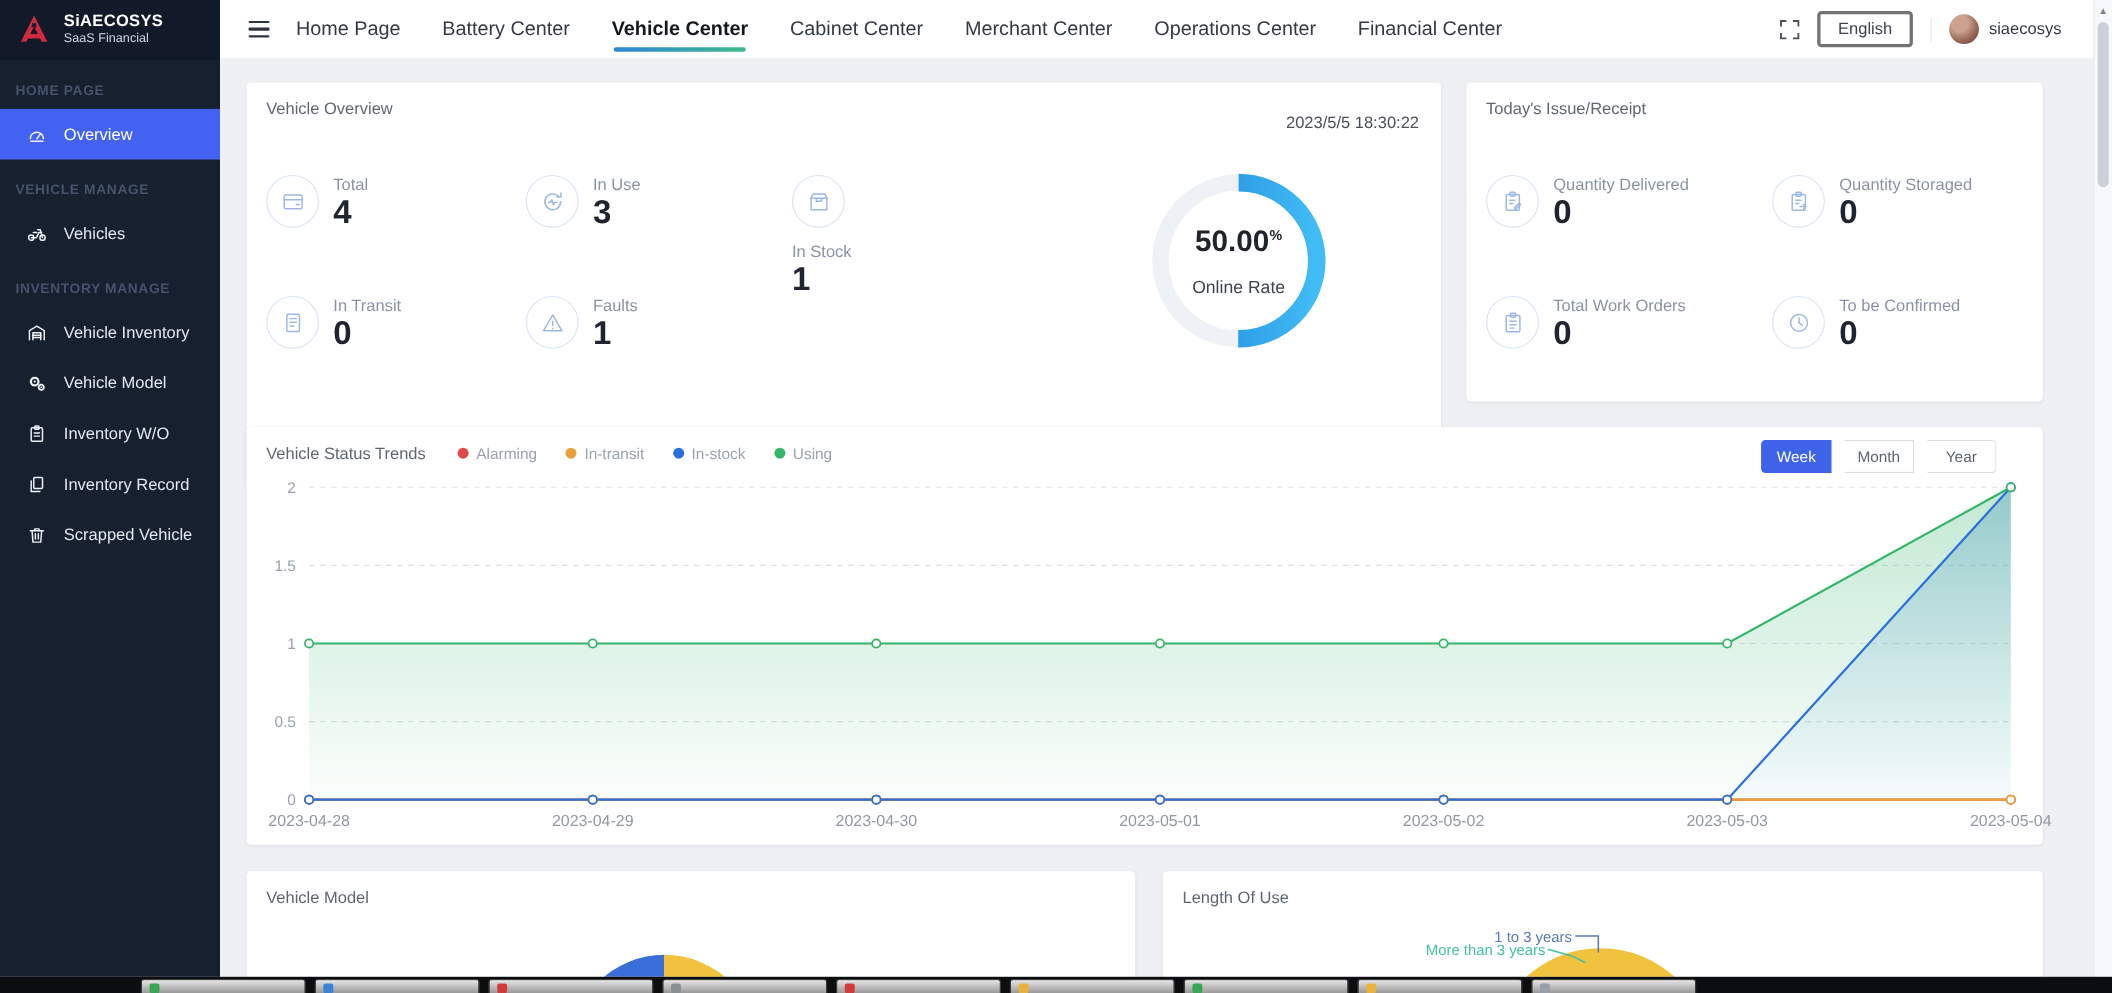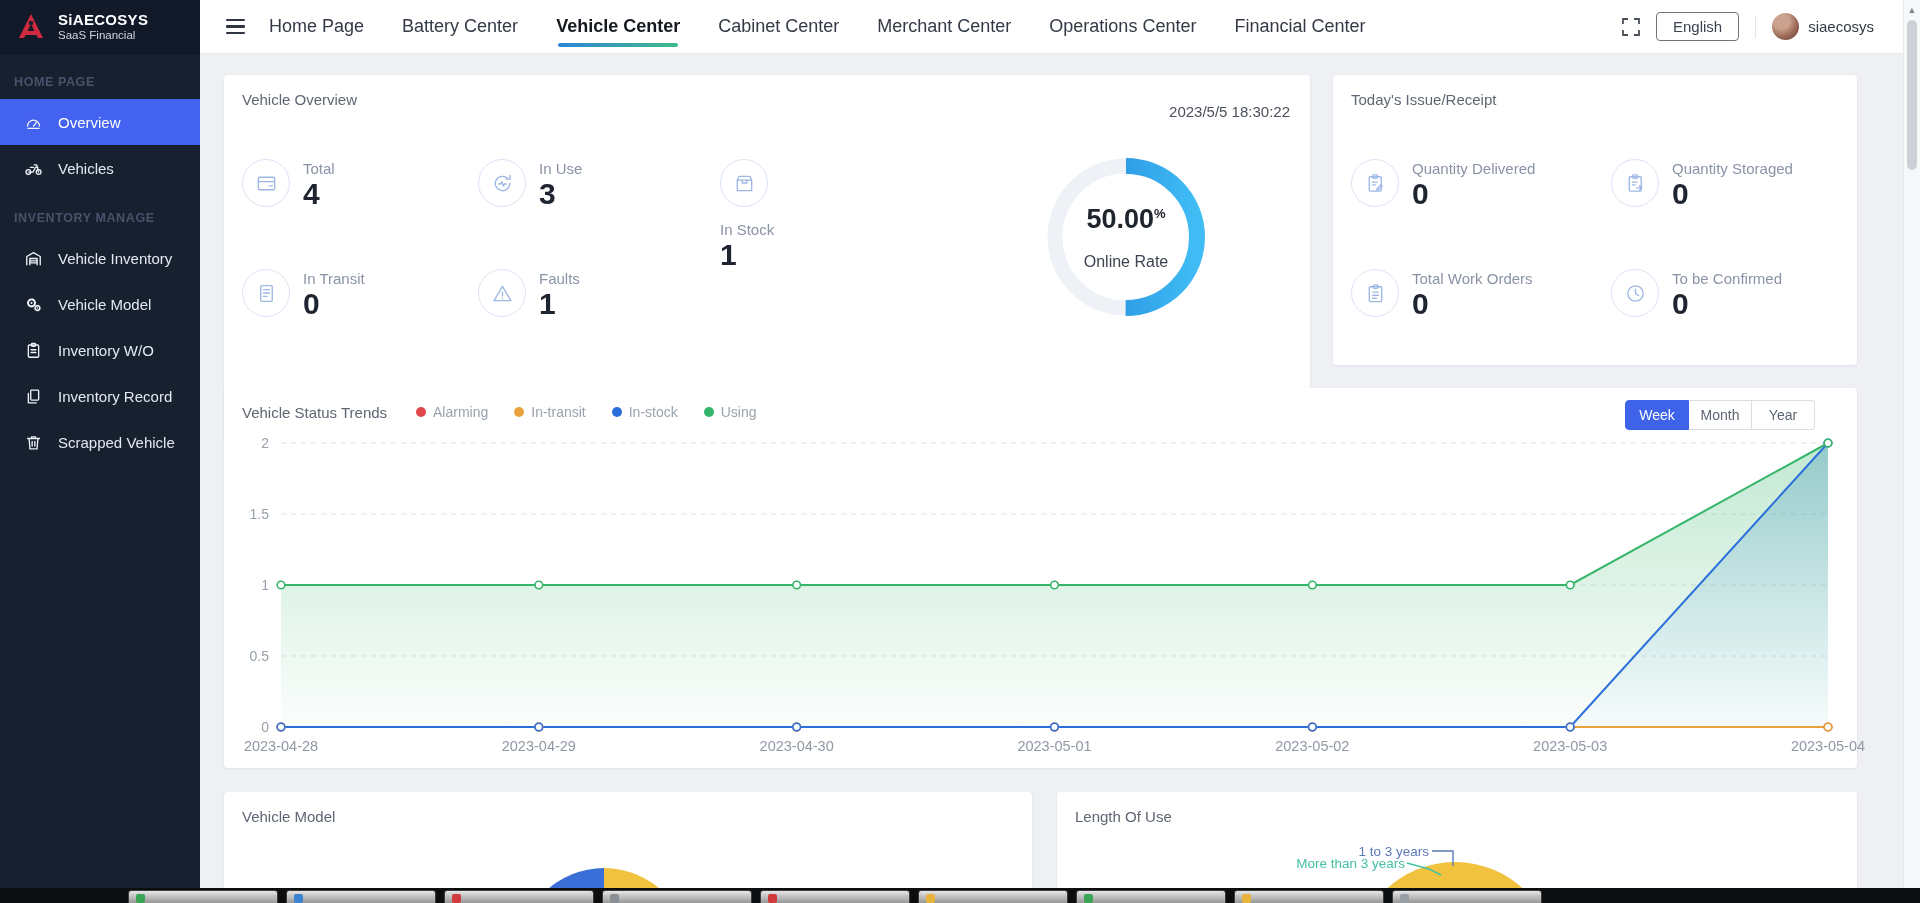--- a/index.html
+++ b/index.html
@@ -25,21 +25,21 @@
     border-bottom:1px solid #e9ebef;display:flex;align-items:center;z-index:4;}
   #hamburger{margin:0 24px 0 26px;cursor:pointer;display:flex;flex-direction:column;gap:4px;}
   #hamburger i{display:block;width:19px;height:2.4px;background:#2e3440;border-radius:1px;}
   #nav{display:flex;align-items:center;gap:38px;}
   .nav-item{font-size:18px;color:#333a46;cursor:pointer;position:relative;white-space:nowrap;}
   .nav-item.active{font-weight:700;color:#14181f;}
   .nav-item.active::after{content:"";position:absolute;left:2px;right:2px;bottom:-10px;height:4px;
     border-radius:2px;background:linear-gradient(90deg,#2e85d8,#3fbb8a);}
   #topright{margin-left:auto;display:flex;align-items:center;gap:16px;padding-right:30px;}
   #fs-icon{width:18px;height:18px;cursor:pointer;}
-  #lang-btn{border:1px solid #737373;border-radius:4px;padding:5px 16px;font-size:15px;color:#3b4350;
+  #lang-btn{border:3px solid #737373;border-radius:4px;padding:5px 16px;font-size:15px;color:#3b4350;
     background:#fff;cursor:pointer;}
   .vdiv{width:1px;height:22px;background:#e3e5e9;}
   #userbox{display:flex;align-items:center;gap:9px;cursor:pointer;}
   #avatar{width:27px;height:27px;border-radius:50%;
     background:radial-gradient(circle at 35% 30%,#caa28e 0 30%,#9c6a58 60%,#5f3d33 100%);}
   #username{font-size:15px;color:#333a45;}
   
   #main{position:absolute;left:200px;top:53px;width:1704px;height:835px;overflow:hidden;}
   .card{position:absolute;background:#fff;border-radius:4px;box-shadow:0 1px 3px rgba(25,35,60,.07);}
   .card-title{position:absolute;left:18px;top:16px;font-size:15px;color:#5f6673;}
@@ -62,21 +62,21 @@
     align-items:center;justify-content:center;}
   #donut-val{font-size:27px;font-weight:700;color:#20242c;}
   #donut-val sup{font-size:13px;font-weight:700;}
   #donut-lab{font-size:16px;color:#3d4450;margin-top:18px;}
   
   #legend{position:absolute;left:192px;top:16px;display:flex;gap:26px;align-items:flex-end;}
   .leg{display:flex;align-items:center;gap:7px;font-size:14px;color:#9aa3af;cursor:pointer;}
   .leg .dot{width:10px;height:10px;border-radius:50%;}
   #range{position:absolute;right:42px;top:12px;display:flex;}
   .rbtn{font-size:14px;color:#5c6570;background:#fff;border:1px solid #dadde3;padding:6px 0;width:62px;
-    text-align:center;cursor:pointer;border-left-width:0;}
+    text-align:center;cursor:pointer;border-left-width:0;margin-left:12px;}
   .rbtn:first-child{border-radius:4px 0 0 4px;border-left-width:1px;}
   .rbtn:last-child{border-radius:0 4px 4px 0;}
   .rbtn.active{background:#3e63e9;border-color:#3e63e9;color:#fff;}
   #trend-plot{position:absolute;left:57px;top:55px;overflow:visible;}
   
   .pie{position:absolute;border-radius:50%;}
   #use-annot{position:absolute;left:0;top:0;width:800px;height:210px;overflow:visible;}
   .pie-label{position:absolute;font-size:13.5px;white-space:nowrap;}
   
   #taskbar{position:absolute;left:0;bottom:0;width:1920px;height:15px;background:#0c0d0f;z-index:20;}
@@ -107,20 +107,21 @@
   <div id="sidebar-sections">
       <div class="side-header">HOME PAGE</div>
       <div class="side-item active">
         <svg viewBox="0 0 24 24">
           <path d="M4.5 16.5a7.5 7.5 0 1 1 15 0"></path>
           <path d="M12 16.5l4-5"></path>
           <path d="M5 19.5h14"></path>
         </svg>
         <span>Overview</span>
       </div>
+      <div class="side-header">VEHICLE MANAGE</div>
       <div class="side-item">
         <svg viewBox="0 0 24 24">
           <circle cx="5.5" cy="16.5" r="3"></circle>
           <circle cx="18.5" cy="16.5" r="3"></circle>
           <path d="M5.5 16.5h6l3-6h3"></path>
           <path d="M13 7.5h3l2.5 9"></path>
           <path d="M8 10.5h4"></path>
         </svg>
         <span>Vehicles</span>
       </div>

